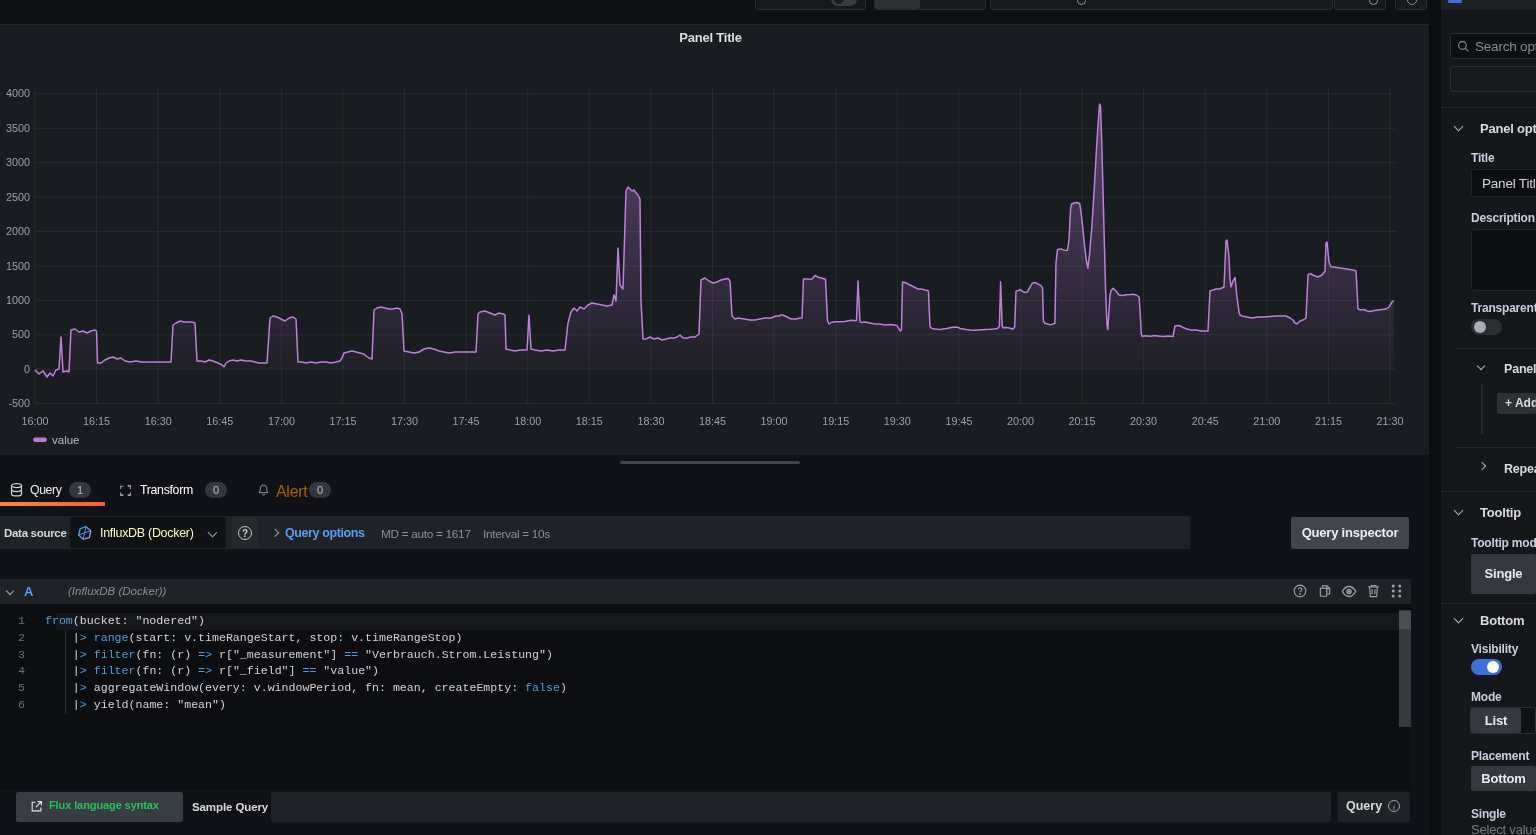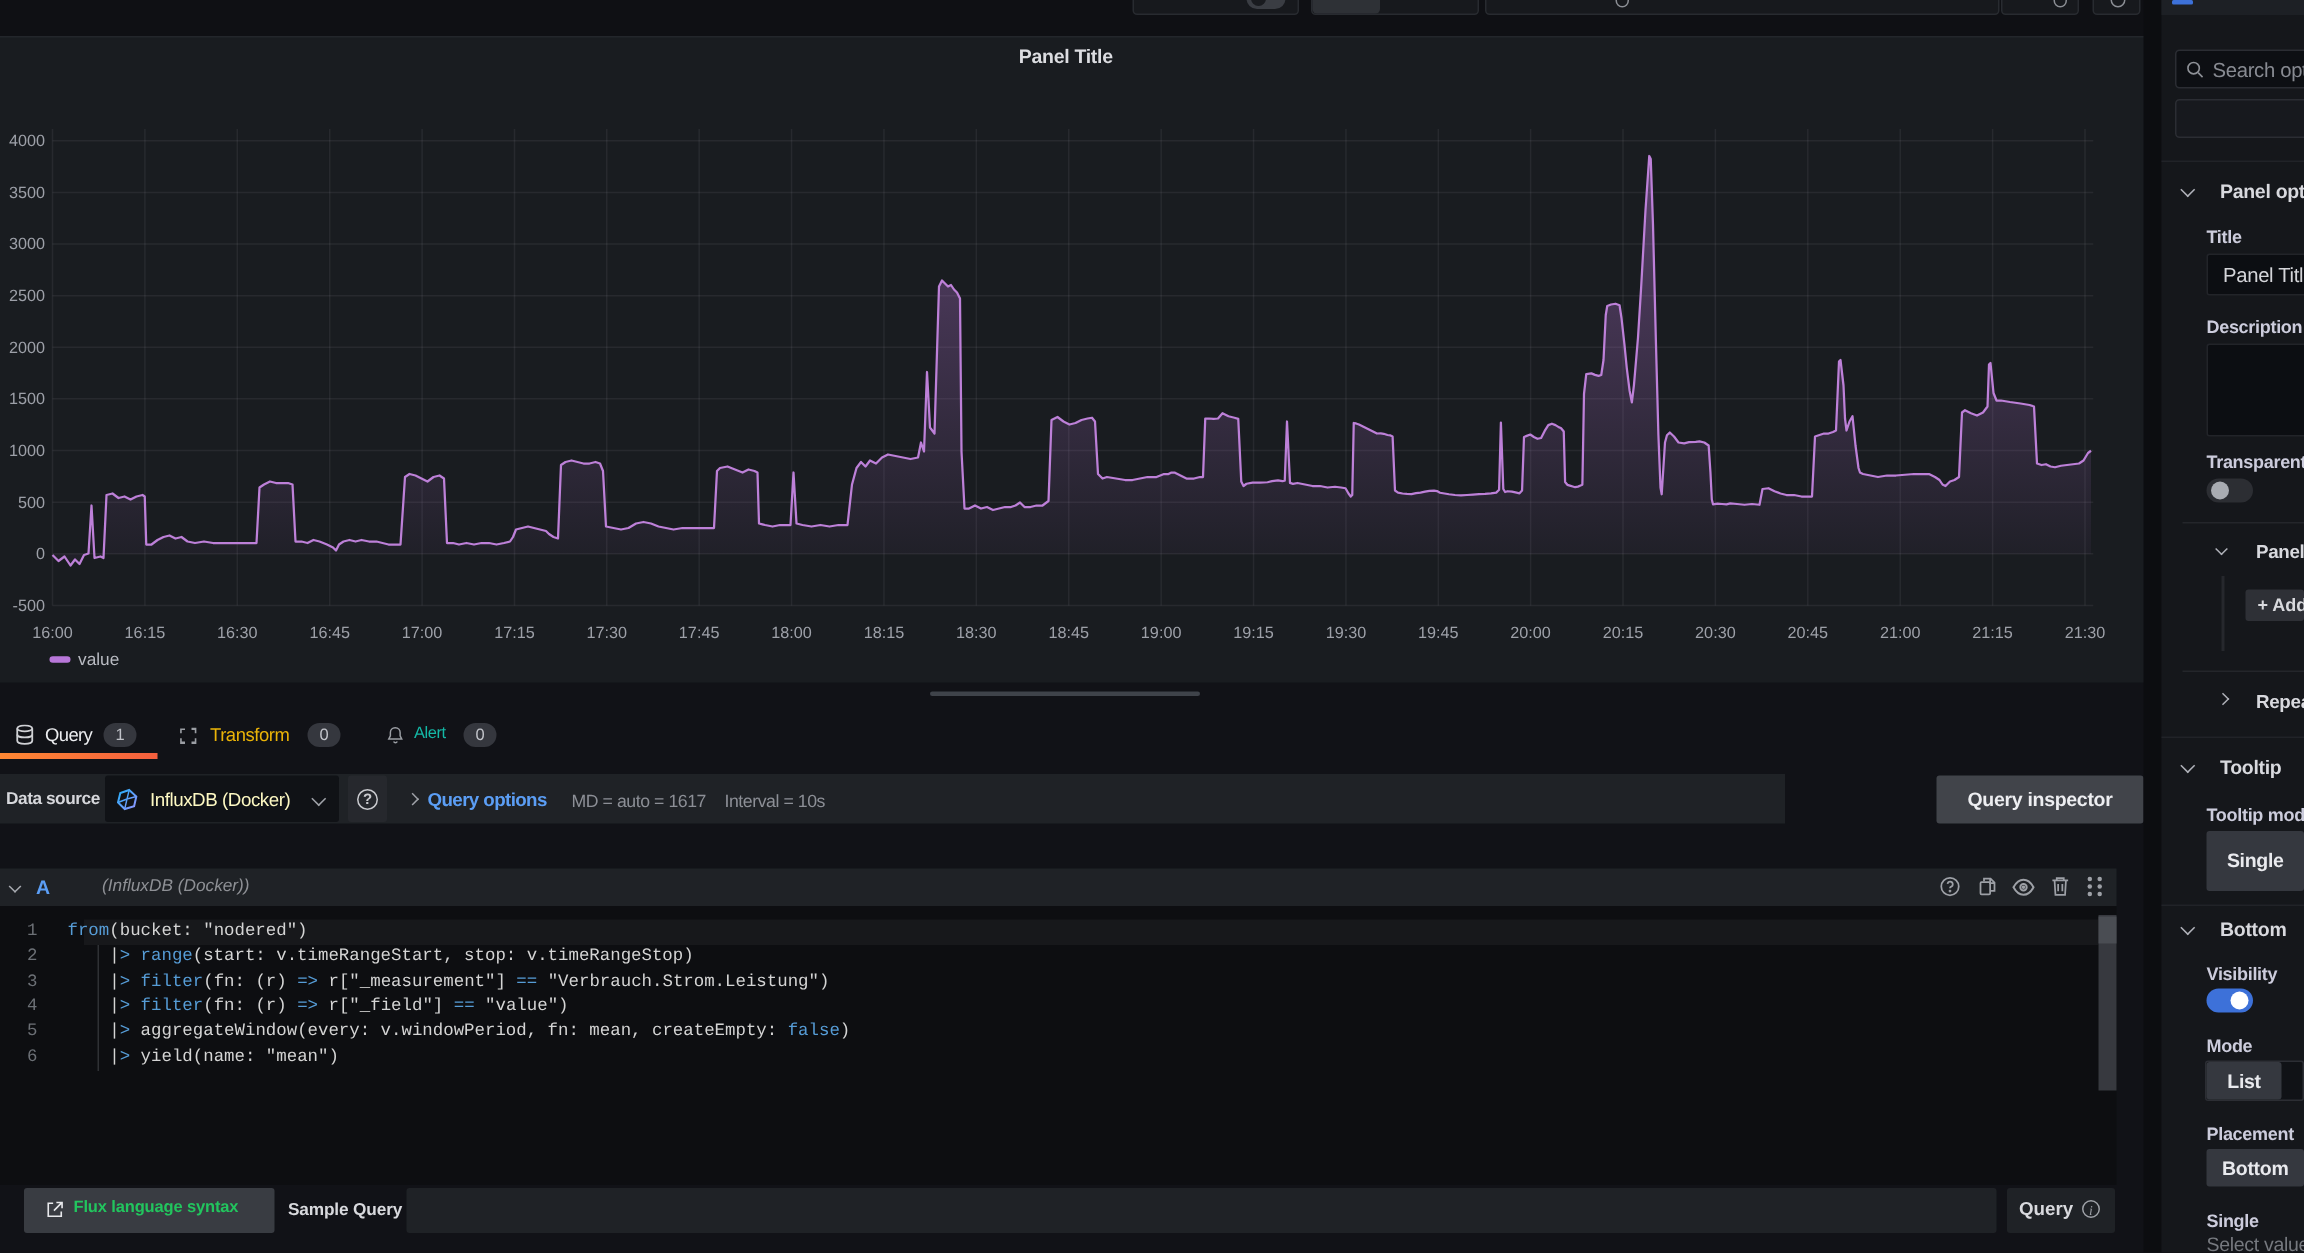--- a/index.html
+++ b/index.html
@@ -130,26 +130,26 @@
         <ellipse cx="6.5" cy="2.6" rx="5" ry="2"></ellipse>
         <path d="M1.5 2.6 v4 c0,1.1 2.2,2 5,2 s5,-0.9 5,-2 v-4"></path>
         <path d="M1.5 6.6 v4.3 c0,1.1 2.2,2 5,2 s5,-0.9 5,-2 v-4.3"></path>
       </g>
     </svg>
 <div class="abs" style="left:30px;top:482.5px;font-size:12.3px;font-weight:normal;color:#ecedf0;letter-spacing:-0.4px">Query</div>
 <div class="badge" style="left:69px;top:481.5px;width:22px">1</div>
 <svg class="abs" style="left:119px;top:483.5px" width="13" height="13" viewBox="0 0 24 24" fill="#9b9ea4">
       <path d="M8 2 L8 5 L4 5 L4 9 L2 9 L2 3 L8 3 Z M16 2 L22 2 L22 9 L20 9 L20 5 L16 5 Z M2 15 L4 15 L4 19 L8 19 L8 22 L2 22 Z M20 15 L22 15 L22 22 L16 22 L16 19 L20 19 Z"></path>
     </svg>
-<div class="abs" style="left:140px;top:482.5px;font-size:12.3px;color:#eab308;letter-spacing:-0.3px">Transform</div>
+<div class="abs" style="left:140px;top:482.5px;font-size:12.3px;color:#ffffff;letter-spacing:-0.3px">Transform</div>
 <div class="badge" style="left:205px;top:481.5px;width:22px">0</div>
 <svg class="abs" style="left:257px;top:482.5px" width="13" height="14" viewBox="0 0 24 24" fill="none" stroke="#9b9ea4" stroke-width="1.8">
       <path d="M12 3 C8 3 6 6 6 9 L6 13 L4 17 L20 17 L18 13 L18 9 C18 6 16 3 12 3 Z M10 20 a2.5 2.5 0 0 0 4.5 0"></path>
     </svg>
-<div class="abs" style="left:276px;top:482.5px;font-size:11px;color:#14b8a6;letter-spacing:-0.3px">Alert</div>
+<div class="abs" style="left:276px;top:482.5px;font-size:16px;color:#a16207;letter-spacing:-0.3px">Alert</div>
 <div class="badge" style="left:309px;top:481.5px;width:22px">0</div>
 <div class="abs" style="left:0;top:502px;width:105px;height:4px;background:linear-gradient(90deg,#FF8833,#F55F3E)"></div>
 
 <div class="abs" style="left:0;top:516px;width:1190px;height:33px;background:#1f2226"></div>
 <div class="abs" style="left:4px;top:527px;font-size:11.5px;font-weight:bold;color:#d6d7db;letter-spacing:-0.3px">Data source</div>
 <div class="abs" style="left:70px;top:517px;width:156px;height:31px;background:#101216;border-radius:2px"></div>
 <svg class="abs" style="left:77px;top:525px" width="16" height="16" viewBox="0 0 24 24">
       <defs>
         <linearGradient id="ifx" x1="0" y1="0" x2="1" y2="1">
           <stop offset="0" stop-color="#22ADF6"></stop>
@@ -160,21 +160,21 @@
       <path fill="none" stroke="url(#ifx)" stroke-width="1.4" d="M13.7 2.5 L11.5 11.5 L20.8 9 M11.5 11.5 L9.2 21.5 M11.5 11.5 L2.5 15"></path>
     </svg>
 <div class="abs" style="left:100px;top:526px;font-size:12.5px;color:#fef9c3;letter-spacing:-0.3px">InfluxDB (Docker)</div>
 <span class="chev down abs" style="left:209px;top:529px;border-color:#9fa2a8"></span>
 <div class="abs" style="left:232px;top:517px;width:26px;height:31px;background:#26282d;border-radius:2px"></div>
 <div class="abs" style="left:238px;top:525.5px;width:14px;height:14px;border:1.4px solid #c9cace;border-radius:50%;color:#c9cace;font-size:10px;font-weight:bold;text-align:center;line-height:14px">?</div>
 <span class="chev right abs" style="left:272px;top:529.5px;border-color:#9fa2a8;width:5.5px;height:5.5px"></span>
 <div class="abs" style="left:285px;top:526px;font-size:12.5px;font-weight:bold;color:#5b9ef5;letter-spacing:-0.4px">Query options</div>
 <div class="abs" style="left:381px;top:527px;font-size:11.8px;color:#8c8f96;letter-spacing:-0.3px">MD = auto = 1617</div>
 <div class="abs" style="left:483px;top:527px;font-size:11.8px;color:#8c8f96;letter-spacing:-0.3px">Interval = 10s</div>
-<div class="abs" style="left:1291px;top:517px;width:138px;height:32px;background:#41444a;border-radius:2px;color:#edeef1;font-size:13px;font-weight:bold;letter-spacing:-0.2px;text-align:center;line-height:32px">Query inspector</div>
+<div class="abs" style="left:1291px;top:517px;width:118px;height:32px;background:#41444a;border-radius:2px;color:#edeef1;font-size:13px;font-weight:bold;letter-spacing:-0.2px;text-align:center;line-height:32px">Query inspector</div>
 
 <div class="abs" style="left:0;top:578.5px;width:1411px;height:25.5px;background:#1f2226"></div>
 <span class="chev down abs" style="left:7px;top:588px;border-color:#a8abb1;width:6px;height:6px"></span>
 <div class="abs" style="left:24px;top:584px;font-size:13px;font-weight:bold;color:#5b9ef5">A</div>
 <div class="abs" style="left:68px;top:585px;font-size:11.5px;font-style:italic;color:#8e9095">(InfluxDB (Docker))</div>
 
 <svg class="abs" style="left:1293px;top:584px" width="14" height="14" viewBox="0 0 24 24" fill="none" stroke="#9da0a6" stroke-width="2">
       <circle cx="12" cy="12" r="10"></circle>
       <path d="M9.2 9 a3 3 0 1 1 3.8 3.4 c-.8.3-1 .8-1 1.6"></path>
       <circle cx="12" cy="17.2" r="0.6" fill="#9da0a6"></circle>

